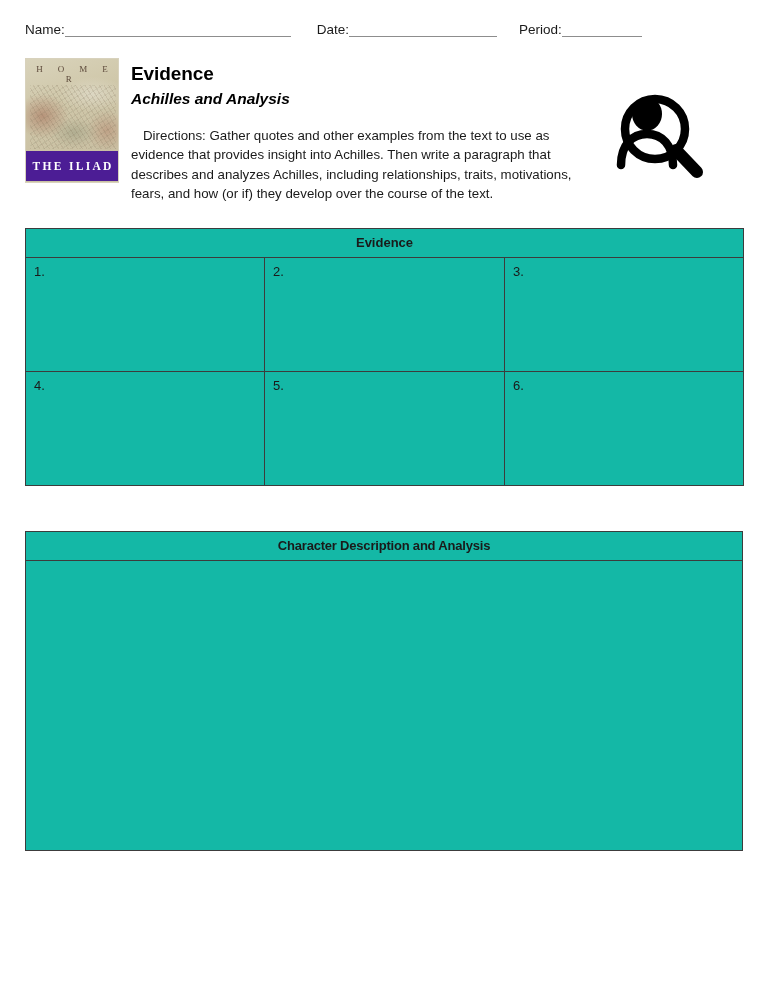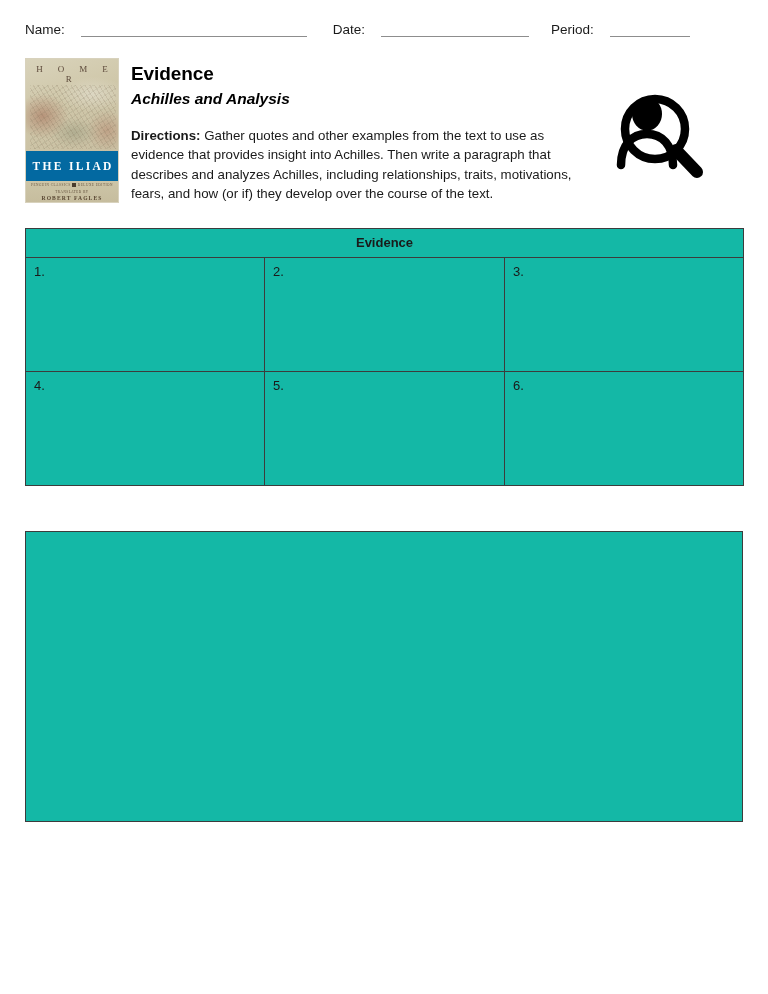--- a/index.html
+++ b/index.html
@@ -21,21 +21,21 @@
   .header-line {
     position: absolute;
     left: 25px;
     top: 23px;
     width: 700px;
     display: flex;
     align-items: flex-end;
     font-size: 13.5px;
     color: #1a1a1a;
   }
-  .field { display: flex; align-items: flex-end; gap: 16px; }
+  .field { display: flex; align-items: flex-end; }
   .field-label { white-space: pre; line-height: 14px; }
   .rule {
     display: inline-block;
     border-bottom: 1px solid #8d8d8d;
     height: 13px;
   }
   .rule-name   { width: 226px; }
   .rule-date   { width: 148px; }
   .rule-period { width: 80px;  }
   .gap-date   { width: 26px; }
@@ -64,29 +64,29 @@
     color: #000;
   }
   .directions {
     margin-top: 16px;
     font-size: 13.3px;
     line-height: 19.4px;
     color: #1a1a1a;
     width: 455px;
     text-align: left;
   }
-  .directions b { font-weight: bold; }
+  .directions b { font-weight: normal; margin-left: 12px; }
 
   
   .book-cover {
     position: absolute;
     left: 25px;
     top: 58px;
     width: 94px;
-    height: 145px;
+    height: 125px;
     overflow: hidden;
     background: #cfc6ac;
     border: 1px solid #d8d2bd;
     text-decoration: underline;
   }
   .cover-top {
     position: absolute;
     left: 0; top: 0; right: 0;
     height: 92px;
     background:
@@ -112,21 +112,21 @@
     font-size: 9px;
     letter-spacing: 6.4px;
     text-indent: 6.4px;
     color: #5e4b3c;
     z-index: 3;
   }
   .cover-band {
     position: absolute;
     left: 0; right: 0; top: 92px;
     height: 30px;
-    background: #0369a1;
+    background: #4c1d95;
     display: flex;
     align-items: center;
     justify-content: center;
   }
   .cover-iliad {
     color: #ffffff;
     font-size: 11.5px;
     font-weight: bold;
     letter-spacing: 2.3px;
     text-indent: 2.3px;
@@ -299,16 +299,19 @@
       <td class="evi-cell">4.</td>
       <td class="evi-cell">5.</td>
       <td class="evi-cell">6.</td>
     </tr>
   </tbody>
 </table>
 
 <table class="sheet" id="analysis-table">
   <tbody>
     <tr>
+      <td class="head-cell nowrap-tight">Character Description and Analysis</td>
+    </tr>
+    <tr>
       <td class="analysis-body"></td>
     </tr>
   </tbody>
 </table>
 
 </body></html>

